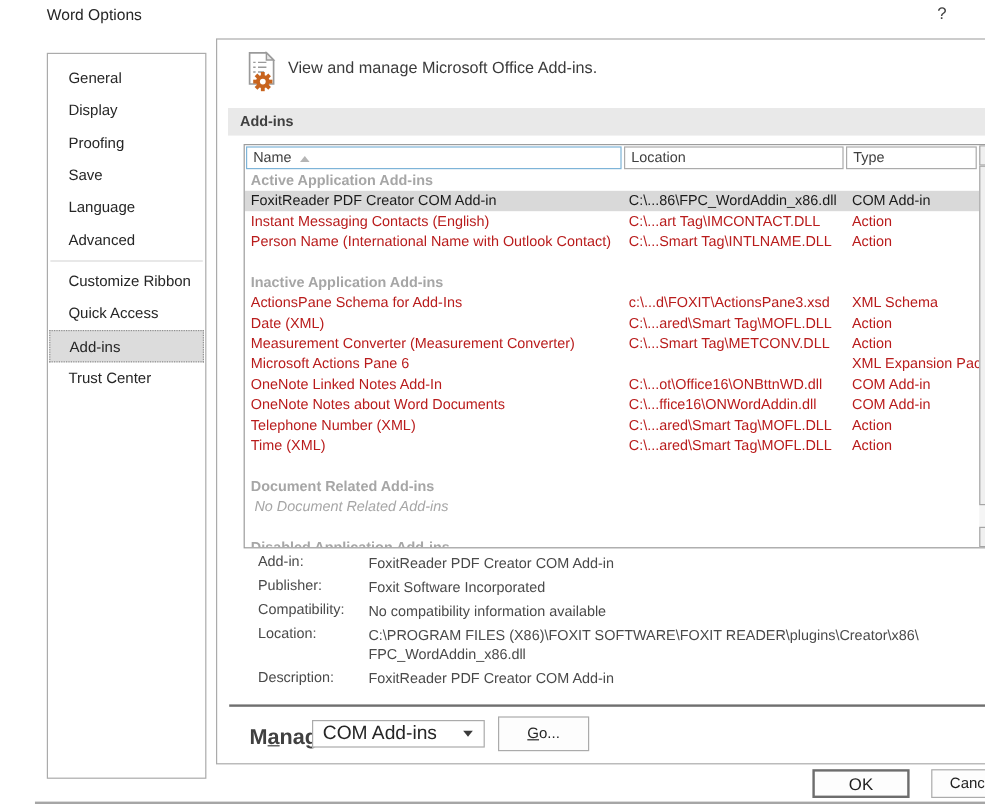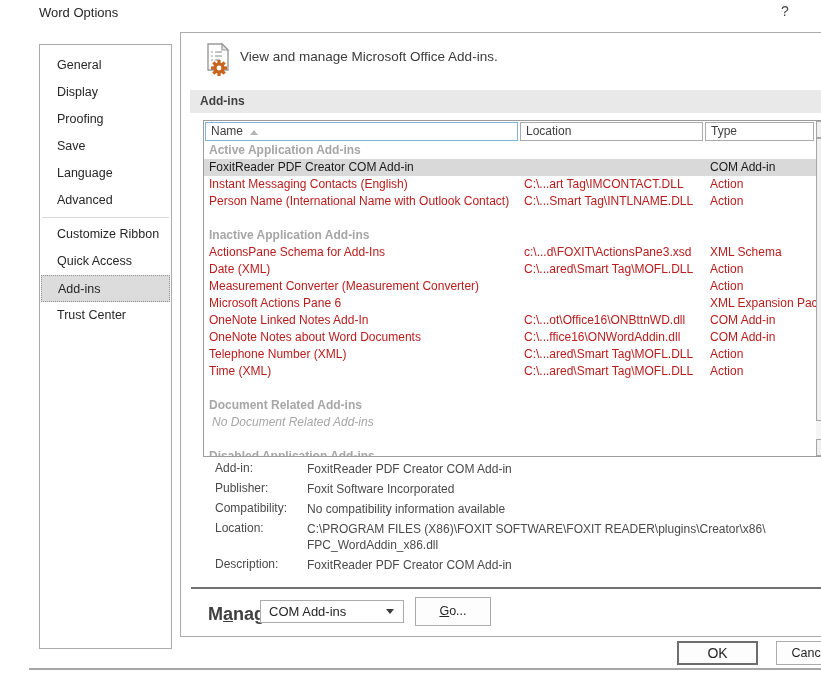--- a/index.html
+++ b/index.html
@@ -54,21 +54,21 @@
   
   .details { position:absolute; left:34px; top:428px; width:600px; font-size:12px; color:#4a4a4a; }
   .drow { display:flex; margin-bottom:4px; }
   .dlabel { width:92px; flex:none; }
   .dvalue { white-space:pre-line; line-height:16px; }
 
   
   .divider { position:absolute; left:10px; top:554px; width:641px; height:2px; background:#6f6f6f; }
   .manage-label { position:absolute; left:27px; top:571px; font-size:18px; color:#404040;font-weight:bold; }
   .accel { text-decoration:underline; }
-  .dropdown { position:absolute; left:79px; top:567px; width:144px; height:23px; border:1px solid #ababab; background:#fff; font-size:13px; color:#262626; line-height:21px; padding-left:8px; cursor:default; }
+  .dropdown { position:absolute; left:79px; top:567px; width:144px; height:23px; border:1px solid #ababab; background:#fff; font-size:16px; color:#262626; line-height:21px; padding-left:8px; cursor:default; }
   .dd-arrow { position:absolute; right:9px; top:8px; width:0; height:0; border-left:4px solid transparent; border-right:4px solid transparent; border-top:5px solid #3b3b3b; }
   .go-btn { position:absolute; left:234px; top:564px; width:76px; height:29px; border:1px solid #ababab; background:#fdfdfd; font-size:12.5px; color:#262626; text-align:center; line-height:27px; cursor:default; }
 
   
   .ok-btn { position:absolute; left:648px; top:641px; width:81px; height:24px; border:2px solid #6d6d6d; background:#fdfdfd; font-size:14px; color:#1f1f1f; text-align:center; line-height:20px; cursor:default; }
   .cancel-btn { position:absolute; left:747px; top:641px; width:70px; height:24px; border:1px solid #ababab; background:#fdfdfd; font-size:12.5px; color:#1f1f1f; text-align:center; line-height:22px; cursor:default; }
   .bottom-edge { position:absolute; left:0; top:668px; width:100%; height:2px; background:#a6a6a6; }
   .grip { position:absolute; left:812px; top:660px; width:2px; height:2px; background:#b0b0b0; box-shadow:4px 0 #b0b0b0, 0 -4px #b0b0b0, 4px -4px #b0b0b0, 4px -8px #b0b0b0, 8px 0 #b0b0b0, 8px -4px #b0b0b0, 8px -8px #b0b0b0; }
 </style>
 </head>
@@ -136,20 +136,21 @@
       <div class="hcell type">Type</div>
 
       <div class="rows">
           <div class="lrow section">
             <span class="c name">Active Application Add-ins</span>
             <span class="c loc"></span>
             <span class="c type"></span>
           </div>
           <div class="lrow item selected">
             <span class="c name">FoxitReader PDF Creator COM Add-in</span>
+            <span class="c loc">C:\...86\FPC_WordAddin_x86.dll</span>
             <span class="c type">COM Add-in</span>
           </div>
           <div class="lrow item">
             <span class="c name">Instant Messaging Contacts (English)</span>
             <span class="c loc">C:\...art Tag\IMCONTACT.DLL</span>
             <span class="c type">Action</span>
           </div>
           <div class="lrow item">
             <span class="c name">Person Name (International Name with Outlook Contact)</span>
             <span class="c loc">C:\...Smart Tag\INTLNAME.DLL</span>
@@ -166,20 +167,21 @@
             <span class="c loc">c:\...d\FOXIT\ActionsPane3.xsd</span>
             <span class="c type">XML Schema</span>
           </div>
           <div class="lrow item">
             <span class="c name">Date (XML)</span>
             <span class="c loc">C:\...ared\Smart Tag\MOFL.DLL</span>
             <span class="c type">Action</span>
           </div>
           <div class="lrow item">
             <span class="c name">Measurement Converter (Measurement Converter)</span>
+            <span class="c loc">C:\...Smart Tag\METCONV.DLL</span>
             <span class="c type">Action</span>
           </div>
           <div class="lrow item">
             <span class="c name">Microsoft Actions Pane 6</span>
             <span class="c loc"></span>
             <span class="c type">XML Expansion Pack</span>
           </div>
           <div class="lrow item">
             <span class="c name">OneNote Linked Notes Add-In</span>
             <span class="c loc">C:\...ot\Office16\ONBttnWD.dll</span>

